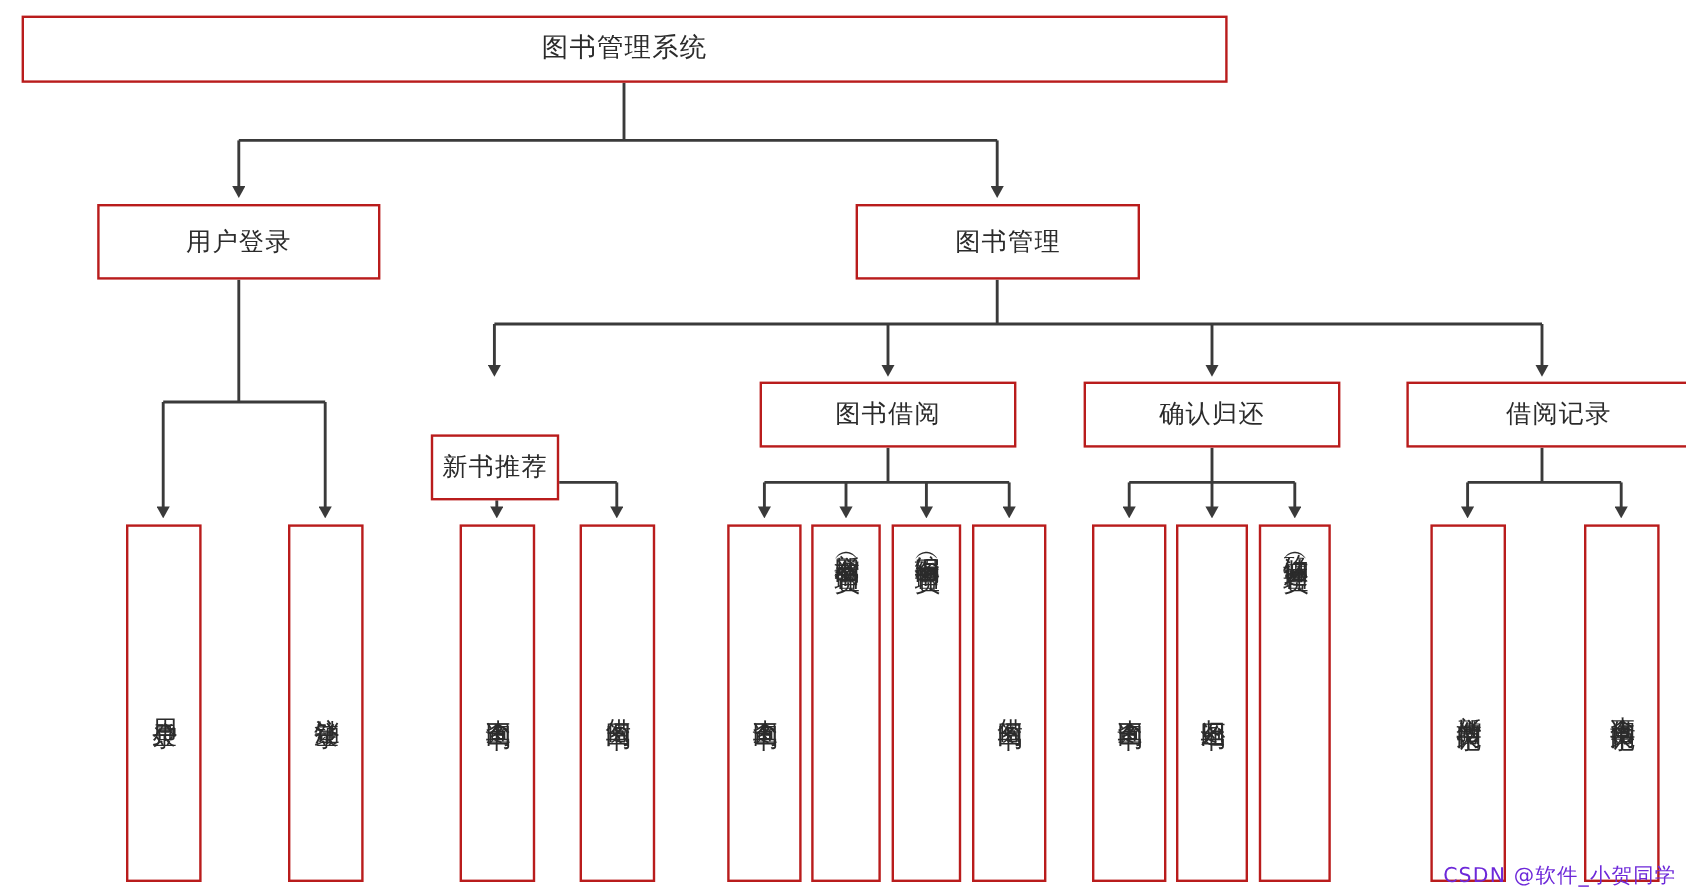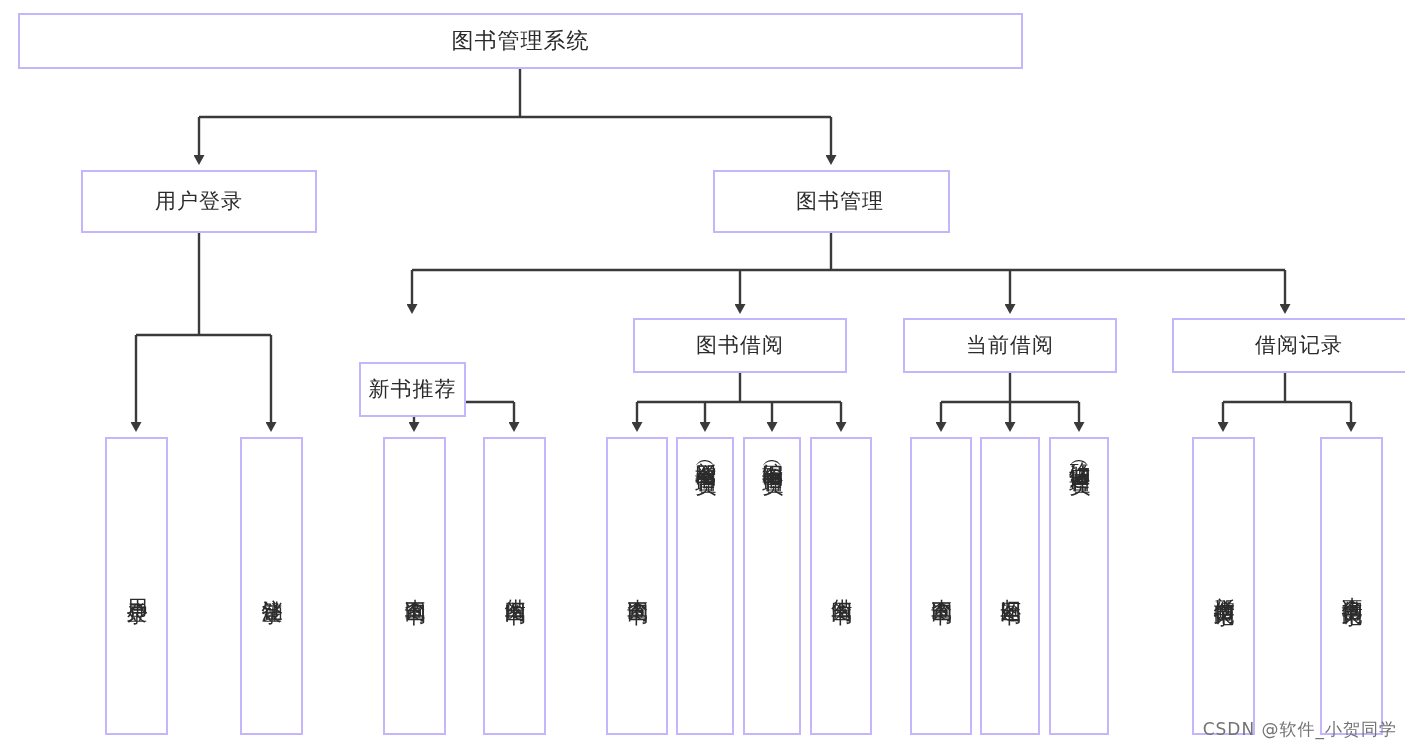--- a/index.html
+++ b/index.html
@@ -17,21 +17,21 @@
   }
   #edges{
     position:absolute;left:0;top:0;
     width:1405px;height:747px;
     pointer-events:none;
   }
   .node{
     position:absolute;
     box-sizing:border-box;
     background:#ffffff;
-    border:2px solid #c4b5fd;
+    border:2px solid #b91c1c;
     display:flex;
     align-items:center;
     justify-content:center;
     color:#2b2b2b;
     z-index:2;
   }
   .node-h{
     font-size:21px;
     line-height:1.2;
     letter-spacing:1px;
@@ -50,21 +50,21 @@
     text-align:center;
   }
   .node-v.topset{
     justify-content:flex-start;
   }
   .watermark{
     position:absolute;
     right:8px;
     bottom:6px;
     font-size:17px;
-    color:#737373;
+    color:#6d28d9;
     letter-spacing:1px;
     white-space:nowrap;
     z-index:3;
     font-family:"DejaVu Sans","Liberation Sans",sans-serif;
   }
 </style>
 </head>
 <body>
 
 <div id="canvas">
@@ -122,21 +122,21 @@
   <div class="node node-h node-root" style="left:18px;top:13px;width:1005px;height:56px;">图书管理系统</div>
 
   <div class="node node-h" style="left:81px;top:170px;width:236px;height:63px;">用户登录</div>
 
   <div class="node node-h" style="left:713px;top:170px;width:237px;height:63px;padding-left:17px;">图书管理</div>
 
   <div class="node node-h" style="left:359px;top:318px;width:107px;height:55px;margin-top:44px;">新书推荐</div>
 
   <div class="node node-h" style="left:633px;top:318px;width:214px;height:55px;">图书借阅</div>
 
-  <div class="node node-h" style="left:903px;top:318px;width:214px;height:55px;">当前借阅</div>
+  <div class="node node-h" style="left:903px;top:318px;width:214px;height:55px;">确认归还</div>
 
   <div class="node node-h" style="left:1172px;top:318px;width:254px;height:55px;font-family:Liberation Serif, serif;">借阅记录</div>
 
   <div class="node node-v" style="left:105px;top:437px;width:63px;height:298px;">用户登录</div>
 
   <div class="node node-v" style="left:240px;top:437px;width:63px;height:298px;">注销登录</div>
 
   <div class="node node-v" style="left:383px;top:437px;width:63px;height:298px;">查询图书</div>
 
   <div class="node node-v" style="left:483px;top:437px;width:63px;height:298px;">借阅图书</div>

